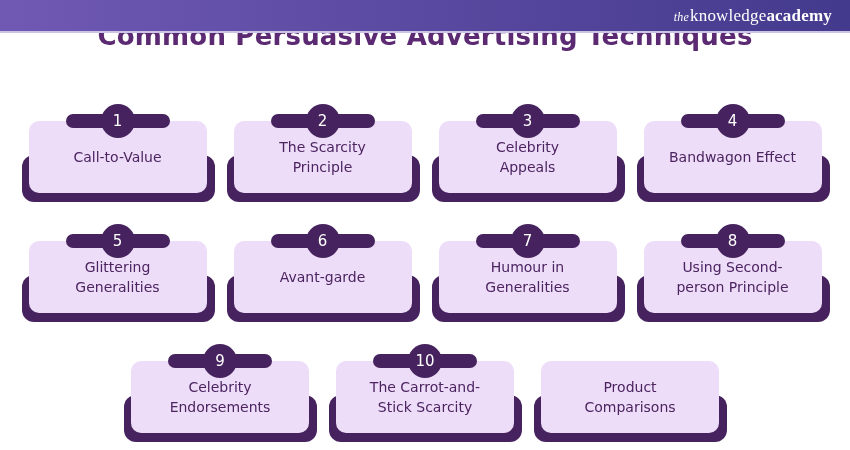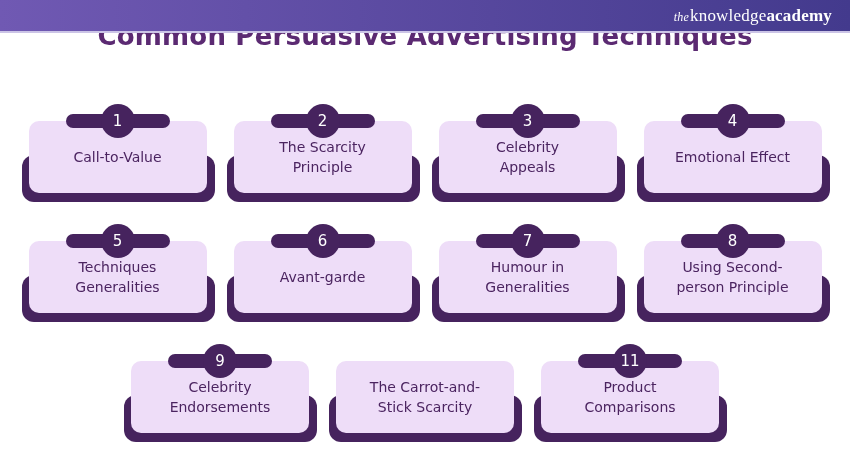--- a/index.html
+++ b/index.html
@@ -129,34 +129,34 @@
 Appeals</span>
         </div>
         <div class="badge">
           <div class="badge-bar"></div>
           <div class="badge-circle">3</div>
         </div>
       </div>
       <div class="card">
         <div class="card-shadow"></div>
         <div class="card-face">
-          <span class="card-label">Emotional Effect</span>
+          <span class="card-label">Bandwagon Effect</span>
         </div>
         <div class="badge">
           <div class="badge-bar"></div>
           <div class="badge-circle">4</div>
         </div>
       </div>
     </div>
 
     <div class="row row2">
       <div class="card">
         <div class="card-shadow"></div>
         <div class="card-face">
-          <span class="card-label">Techniques
+          <span class="card-label">Glittering
 Generalities</span>
         </div>
         <div class="badge">
           <div class="badge-bar"></div>
           <div class="badge-circle">5</div>
         </div>
       </div>
       <div class="card">
         <div class="card-shadow"></div>
         <div class="card-face">
@@ -202,28 +202,28 @@
           <div class="badge-bar"></div>
           <div class="badge-circle">9</div>
         </div>
       </div>
       <div class="card">
         <div class="card-shadow"></div>
         <div class="card-face">
           <span class="card-label">The Carrot-and-
 Stick Scarcity</span>
         </div>
+        <div class="badge">
+          <div class="badge-bar"></div>
+          <div class="badge-circle">10</div>
+        </div>
       </div>
       <div class="card">
         <div class="card-shadow"></div>
         <div class="card-face">
           <span class="card-label">Product
 Comparisons</span>
         </div>
-        <div class="badge">
-          <div class="badge-bar"></div>
-          <div class="badge-circle">11</div>
-        </div>
       </div>
     </div>
 
   </div>
 </div>
 
 </body></html>

